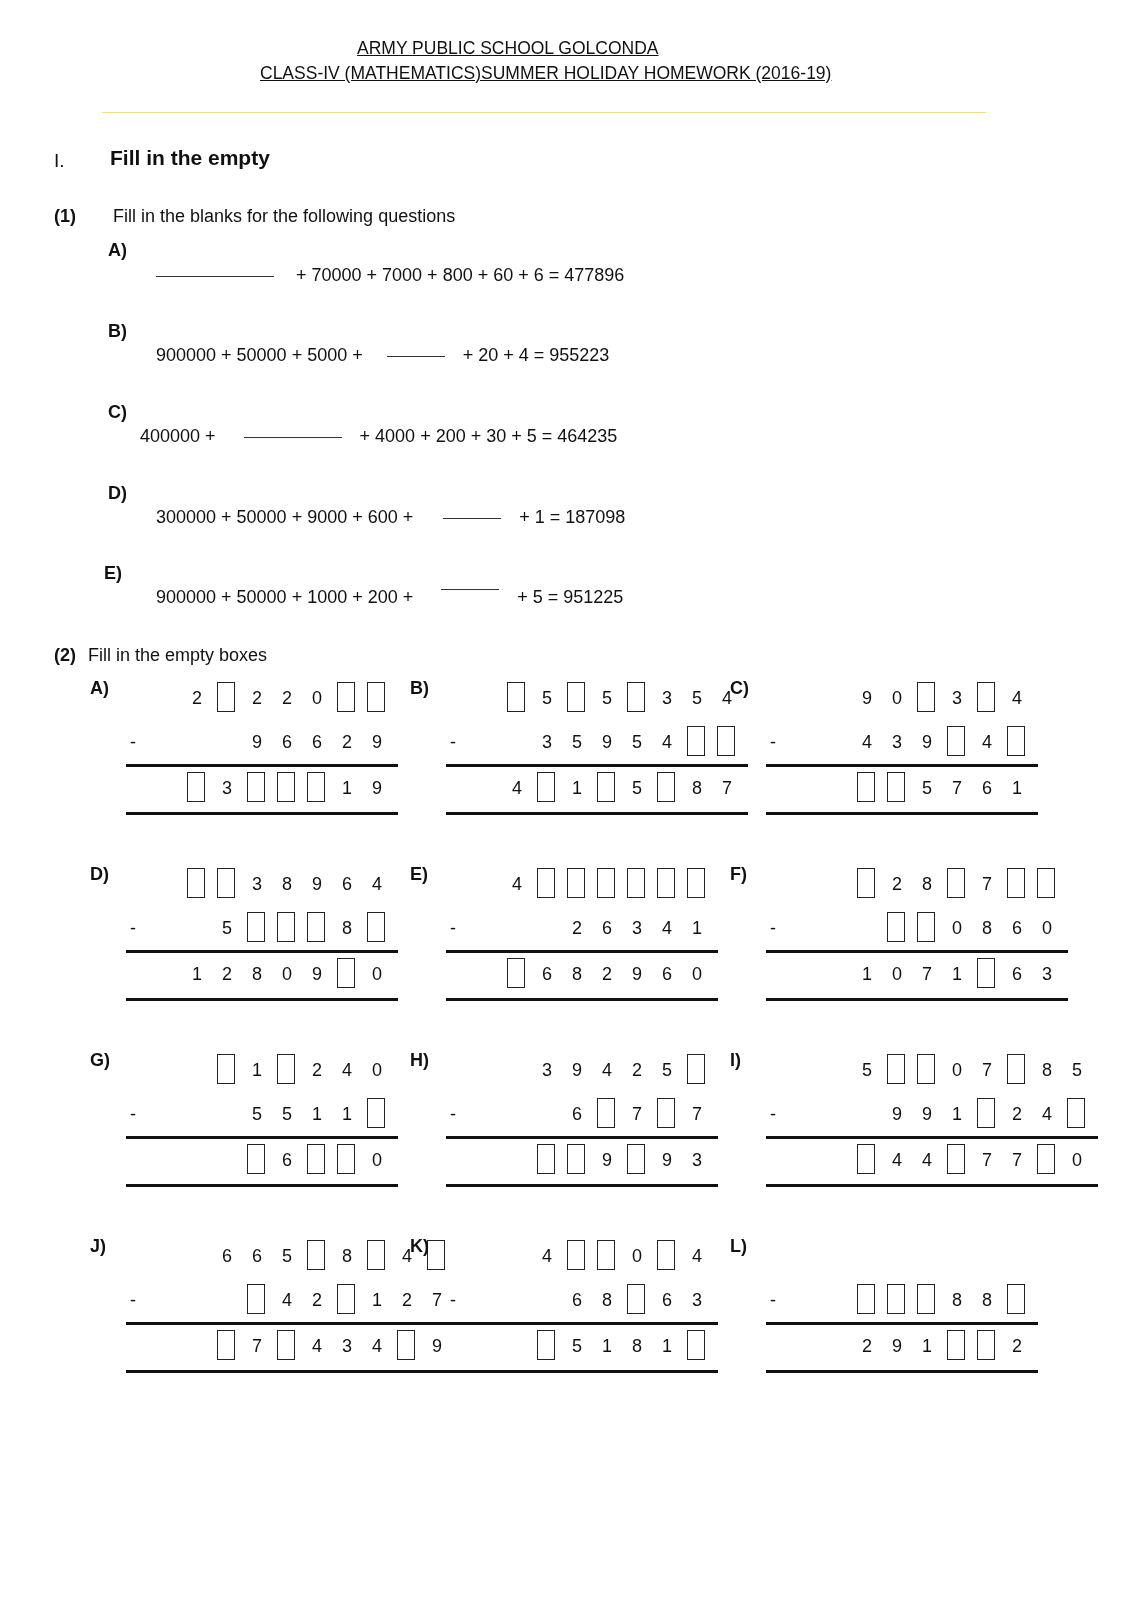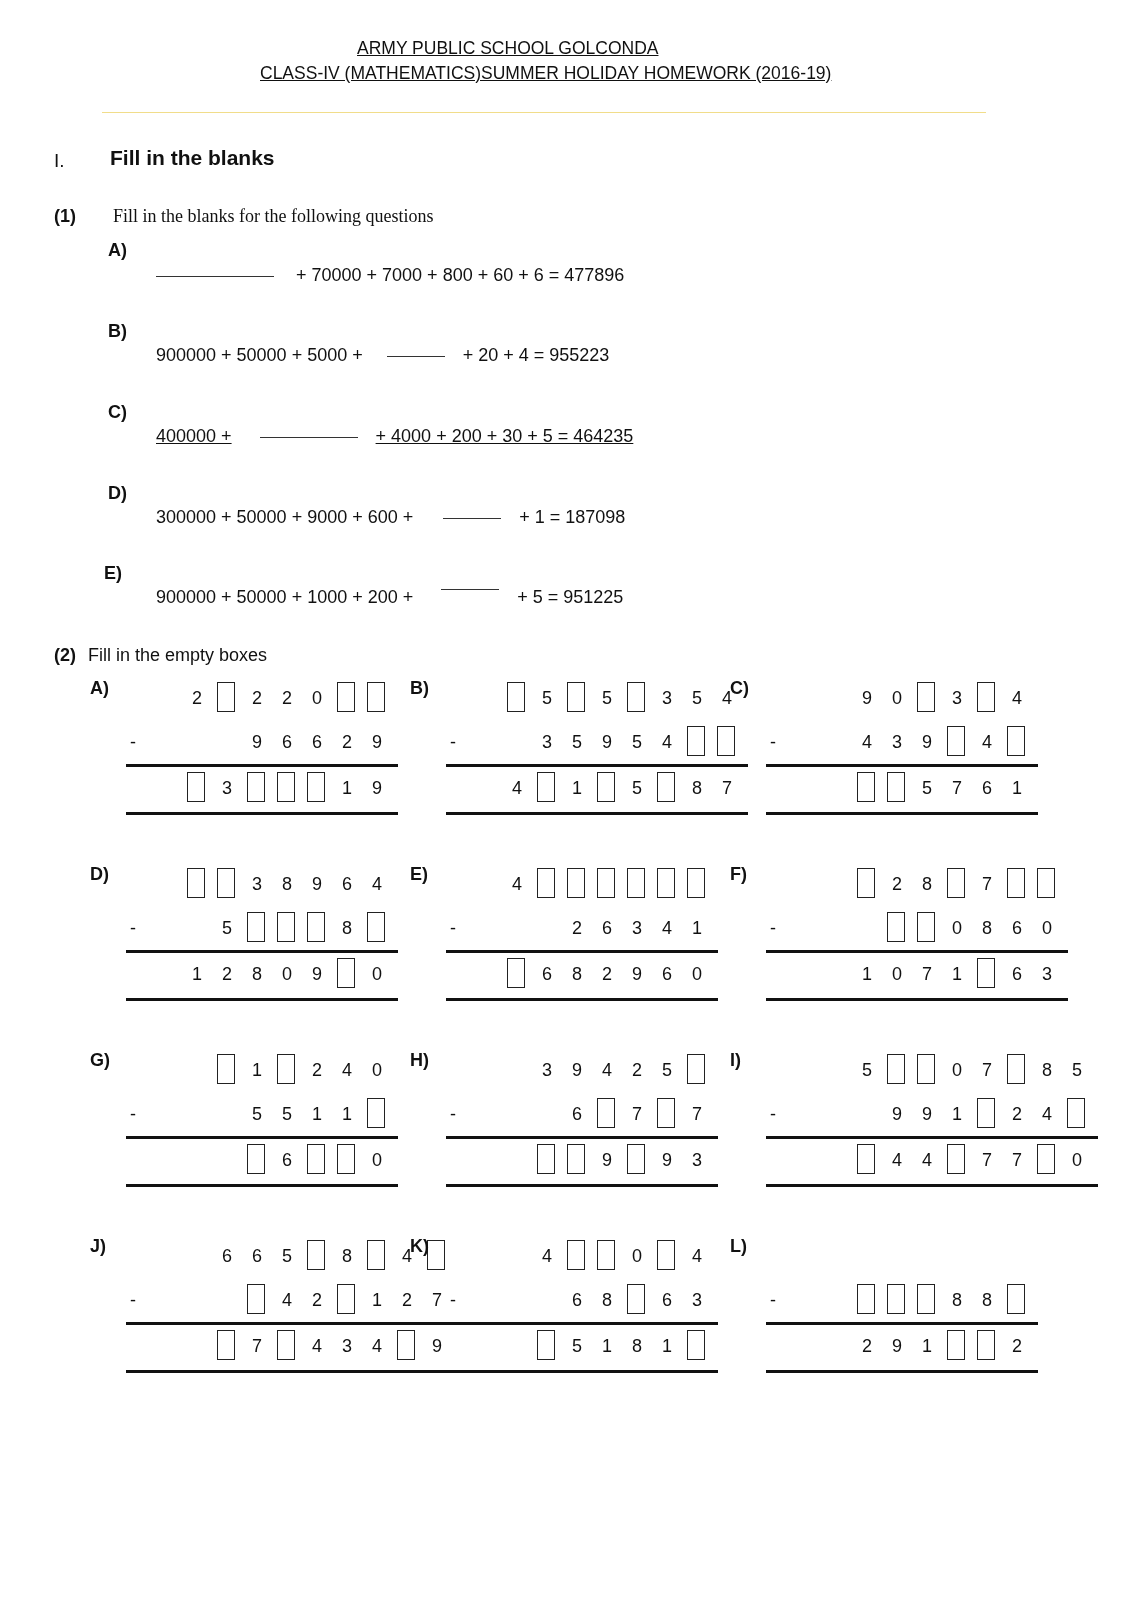--- a/index.html
+++ b/index.html
@@ -25,37 +25,37 @@
   .bar { position: absolute; height: 0; border-top: 3.5px solid #111; }
 </style>
 </head>
 <body>
 
 <div class="abs hdr1">ARMY PUBLIC SCHOOL GOLCONDA</div>
 <div class="abs hdr2">CLASS-IV (MATHEMATICS)SUMMER HOLIDAY HOMEWORK (2016-19)</div>
 <div class="abs rule"></div>
 
 <div class="abs sec-num">I.</div>
-<div class="abs sec-title">Fill in the blanks</div>
+<div class="abs sec-title">Fill in the empty</div>
 
 <div class="abs q-num" style="left:54px;top:206px;">(1)</div>
-<div class="abs q-text" style="left:113px;top:206px;font-family:Liberation Serif, serif;">Fill in the blanks for the following questions</div>
+<div class="abs q-text" style="left:113px;top:206px;">Fill in the blanks for the following questions</div>
 
 <div class="abs lbl" style="left:108px;top:240px;">A)</div>
 <div class="abs eq" style="left:156px;top:265px;">
   <span class="blank" style="width:118px;margin-right:22px;"></span><span>+ 70000 + 7000 + 800 + 60 + 6 = 477896</span>
 </div>
 
 <div class="abs lbl" style="left:108px;top:321px;">B)</div>
 <div class="abs eq" style="left:156px;top:345px;">
   <span>900000 + 50000 + 5000 +</span><span class="blank" style="width:58px;margin:0 18px 0 24px;"></span><span>+ 20 + 4 = 955223</span>
 </div>
 
 <div class="abs lbl" style="left:108px;top:402px;">C)</div>
-<div class="abs eq" style="left:156px;top:426px;text-decoration:underline;">
+<div class="abs eq" style="left:140px;top:426px;">
   <span>400000 +</span><span class="blank" style="width:98px;margin:0 18px 0 28px;"></span><span>+ 4000 + 200 + 30 + 5 = 464235</span>
 </div>
 
 <div class="abs lbl" style="left:108px;top:483px;">D)</div>
 <div class="abs eq" style="left:156px;top:507px;">
   <span>300000 + 50000 + 9000 + 600 +</span><span class="blank" style="width:58px;margin:0 18px 0 30px;"></span><span>+ 1 = 187098</span>
 </div>
 
 <div class="abs lbl" style="left:104px;top:563px;">E)</div>
 <div class="abs eq" style="left:156px;top:587px;">

